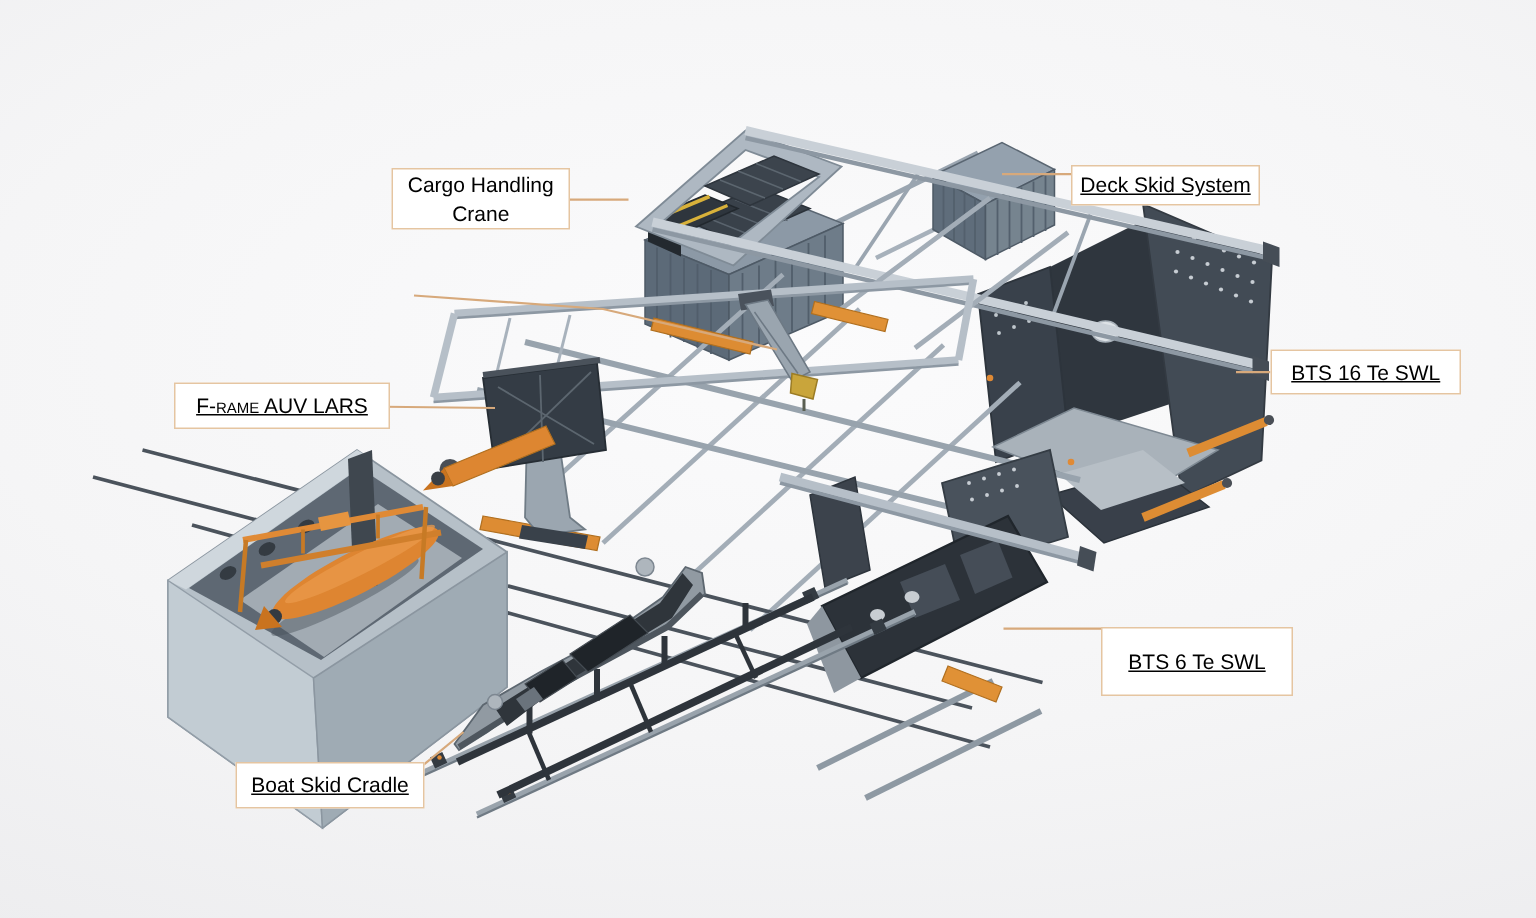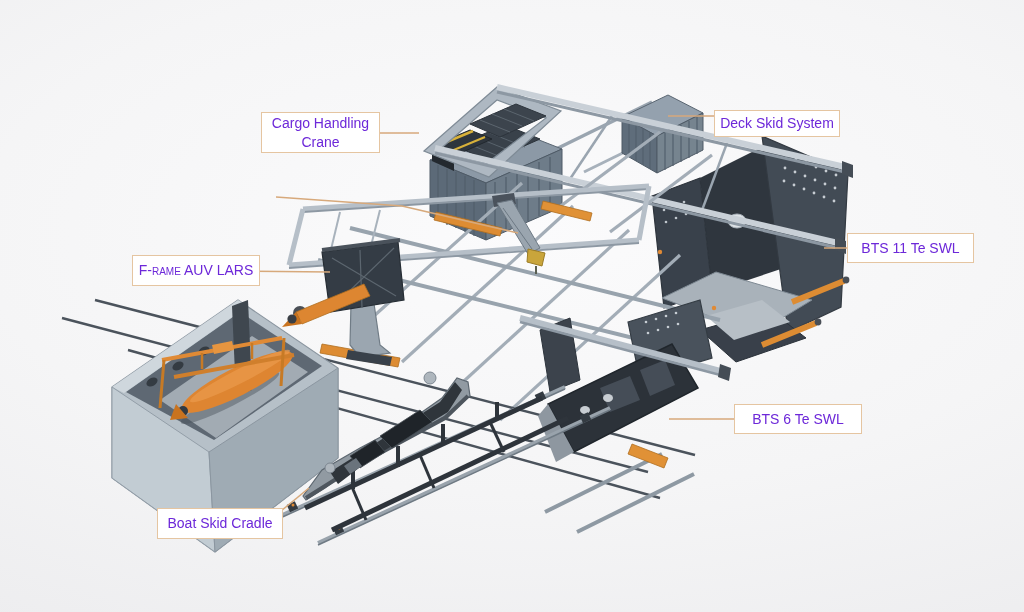--- a/index.html
+++ b/index.html
@@ -4,26 +4,26 @@
 <style>
   html,body{margin:0;padding:0;background:#e9e9eb;}
   .stage{
     position:relative;width:1024px;height:612px;overflow:hidden;
     background:radial-gradient(120% 95% at 52% 38%, #fbfbfc 0%, #f5f5f6 45%, #ededef 80%, #e5e5e8 100%);
     font-family:"Liberation Sans", sans-serif;
   }
   svg.scene{position:absolute;left:0;top:0;}
   .label{
     position:absolute;box-sizing:border-box;background:#ffffff;
-    border:1.5px solid #e5c5a1;color:#6d28d9;
+    border:1.5px solid #e5c5a1;color:#000000;
     font-size:14px;line-height:1.35;text-align:center;
     display:flex;align-items:center;justify-content:center;
     padding:1px 5px;
   }
-  .label.nowrap{white-space:nowrap;}
+  .label.nowrap{white-space:nowrap;text-decoration:underline;}
   .label.sc{font-variant:small-caps;}
 </style>
 </head>
 <body>
 
 <div class="stage">
 
   <svg class="scene" width="1024" height="612" viewBox="0 0 1024 612">
 
     <g>
@@ -303,22 +303,22 @@
       <path d="M714,116 L668,116"></path>
       <path d="M847,248 L824,248"></path>
       <path d="M734,419 L669,419"></path>
       <path d="M281,511 L309,488"></path>
     </g>
   </svg>
 
   <div class="label" style="left:261px;top:112px;width:119px;height:41px">Cargo Handling Crane</div>
 
 
-  <div class="label nowrap sc" style="left:132px;top:255px;width:128px;height:31px">F-rame AUV LARS</div>
+  <div class="label nowrap sc" style="left:116px;top:255px;width:144px;height:31px">F-rame AUV LARS</div>
 
   <div class="label nowrap" style="left:714px;top:110px;width:126px;height:27px">Deck Skid System</div>
 
-  <div class="label nowrap" style="left:847px;top:233px;width:127px;height:30px">BTS 11 Te SWL</div>
-
-  <div class="label nowrap" style="left:734px;top:404px;width:128px;height:30px">BTS 6 Te SWL</div>
+  <div class="label nowrap" style="left:847px;top:233px;width:127px;height:30px">BTS 16 Te SWL</div>
+
+  <div class="label nowrap" style="left:734px;top:418px;width:128px;height:46px">BTS 6 Te SWL</div>
 
   <div class="label nowrap" style="left:157px;top:508px;width:126px;height:31px">Boat Skid Cradle</div>
 </div>
 
 </body></html>

